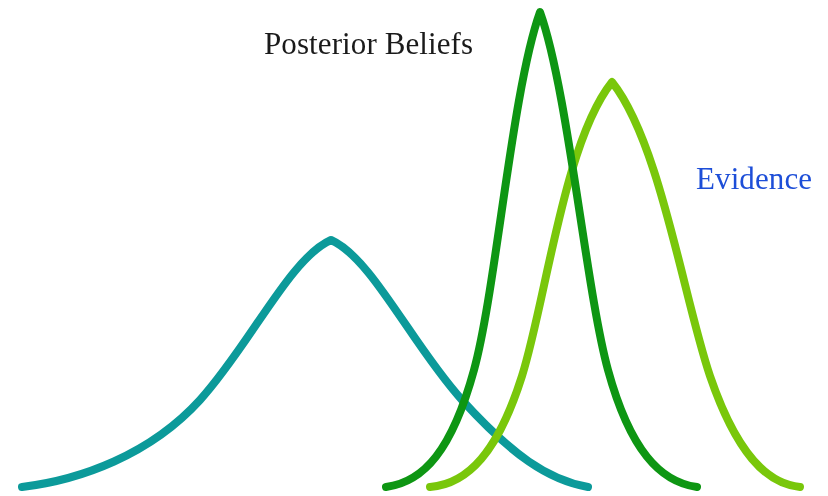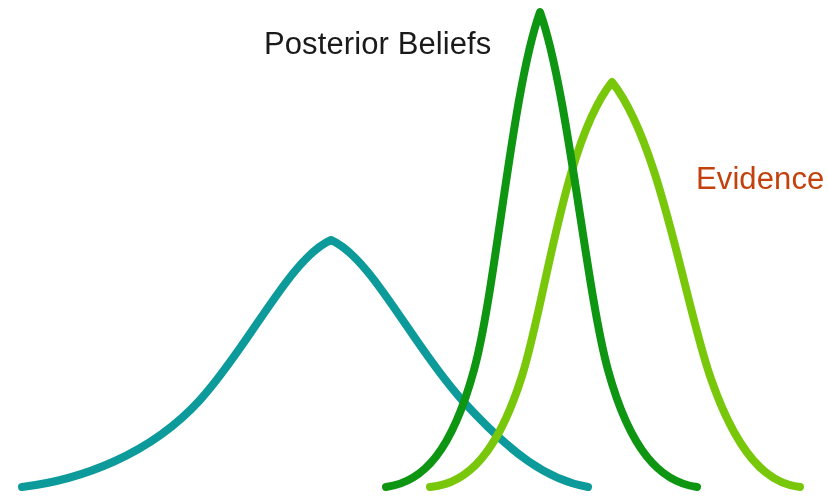--- a/index.html
+++ b/index.html
@@ -28,21 +28,21 @@
     display: block;
   }
   .curve-path {
     fill: none;
     stroke-linecap: round;
     stroke-linejoin: round;
   }
   .annotation {
     position: absolute;
     color: #1a1a1a;
-    font-family: Liberation Sans, sans-serif;
+    font-family: Liberation Serif, serif;
     font-size: 31px;
     font-weight: 400;
     line-height: 1;
     white-space: nowrap;
     letter-spacing: 0.1px;
   }
   #label-prior-beliefs  { left: 57px;  top: 284px; }
   #label-posterior-beliefs { left: 264px; top: 28px; }
   #label-evidence       { left: 696px; top: 163px; }
 </style>
@@ -57,15 +57,15 @@
 
     <path class="curve-path" stroke-width="8" d="M430,487 C 468,484 498,452 522,376 C 546,300 564,142 612,82 C 660,142 684,300 710,376 C 736,452 766,484 800,487" stroke="#79c70b"></path>
 
     <path class="curve-path" stroke-width="8" d="M386,487 C 424,482 452,450 474,370 C 496,290 512,90 540,12 C 568,90 586,290 608,370 C 630,450 660,482 697,487" stroke="#0e9613"></path>
 
   </svg>
 
 
   <div class="annotation" id="label-posterior-beliefs" style="color: rgb(26, 26, 26);">Posterior Beliefs</div>
 
-  <div class="annotation" id="label-evidence" style="color: #c2410c;">Evidence</div>
+  <div class="annotation" id="label-evidence" style="color: #1d4ed8;">Evidence</div>
 
 </div>
 
 </body></html>

